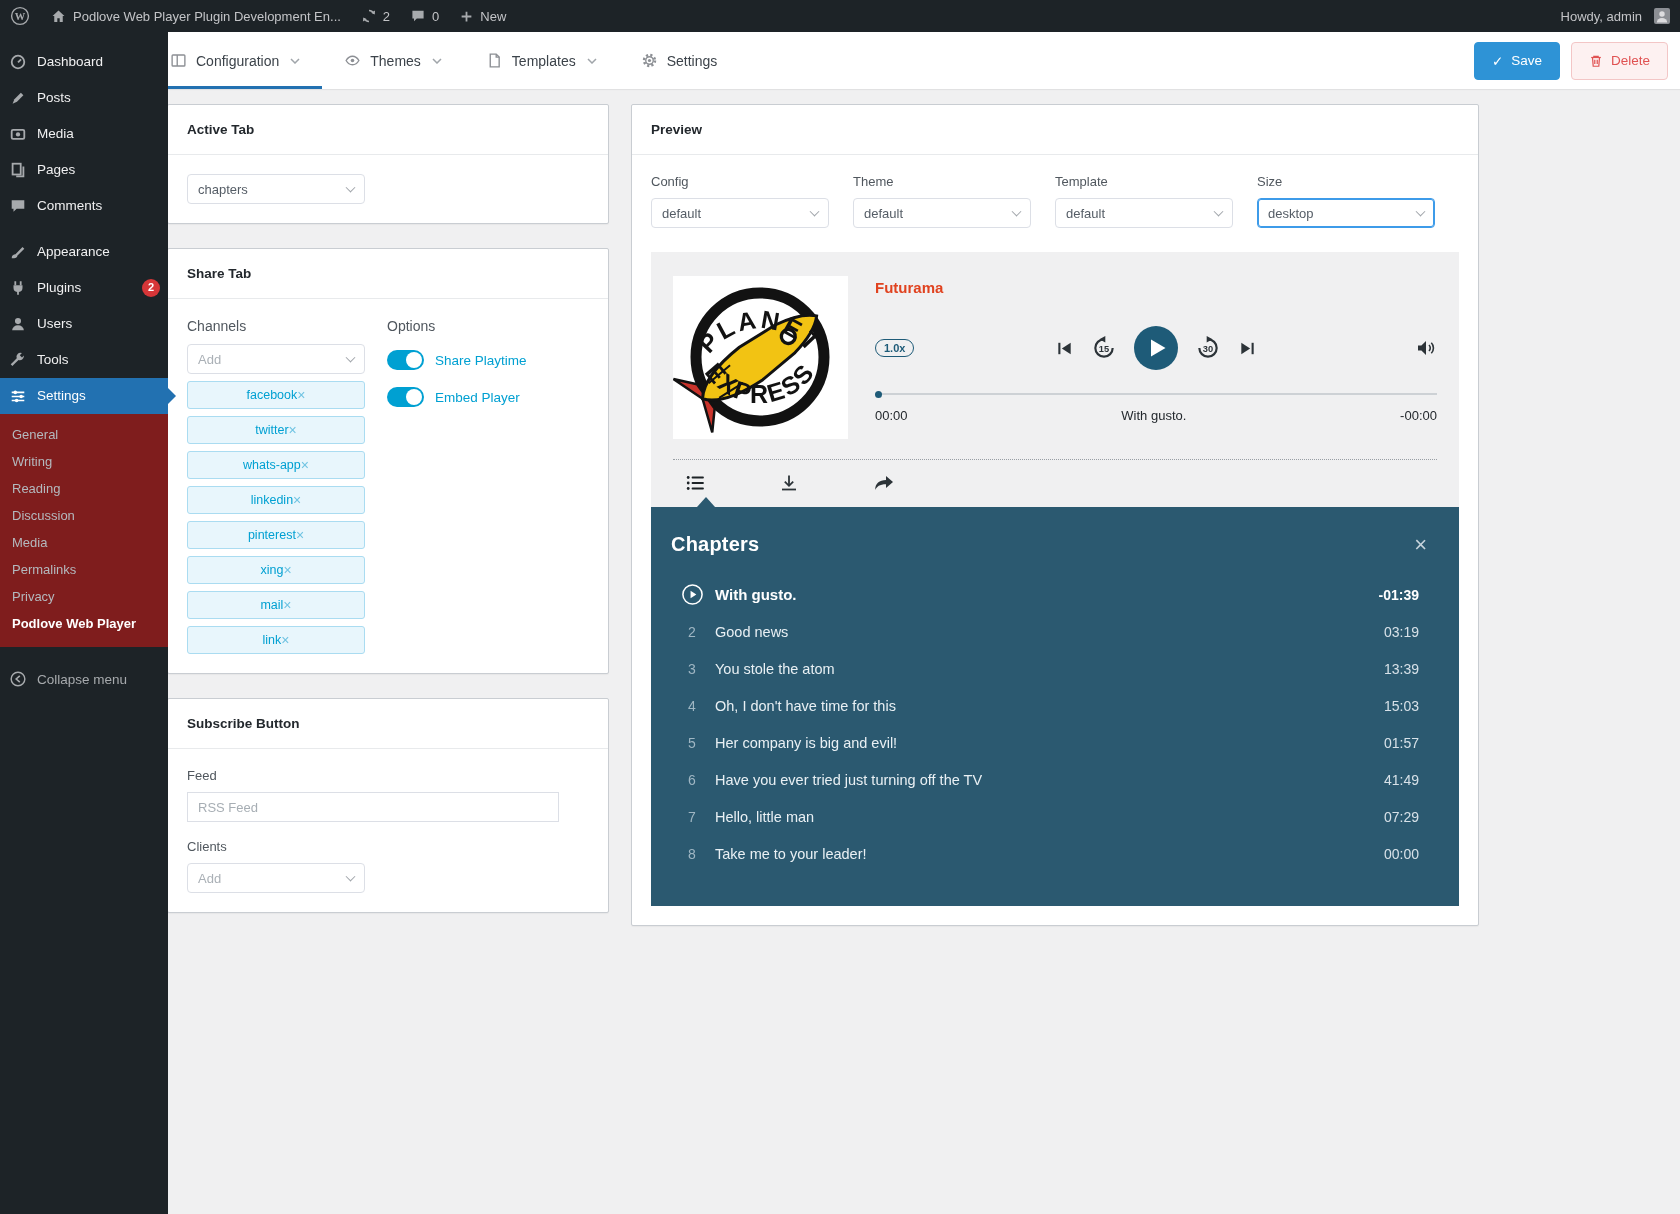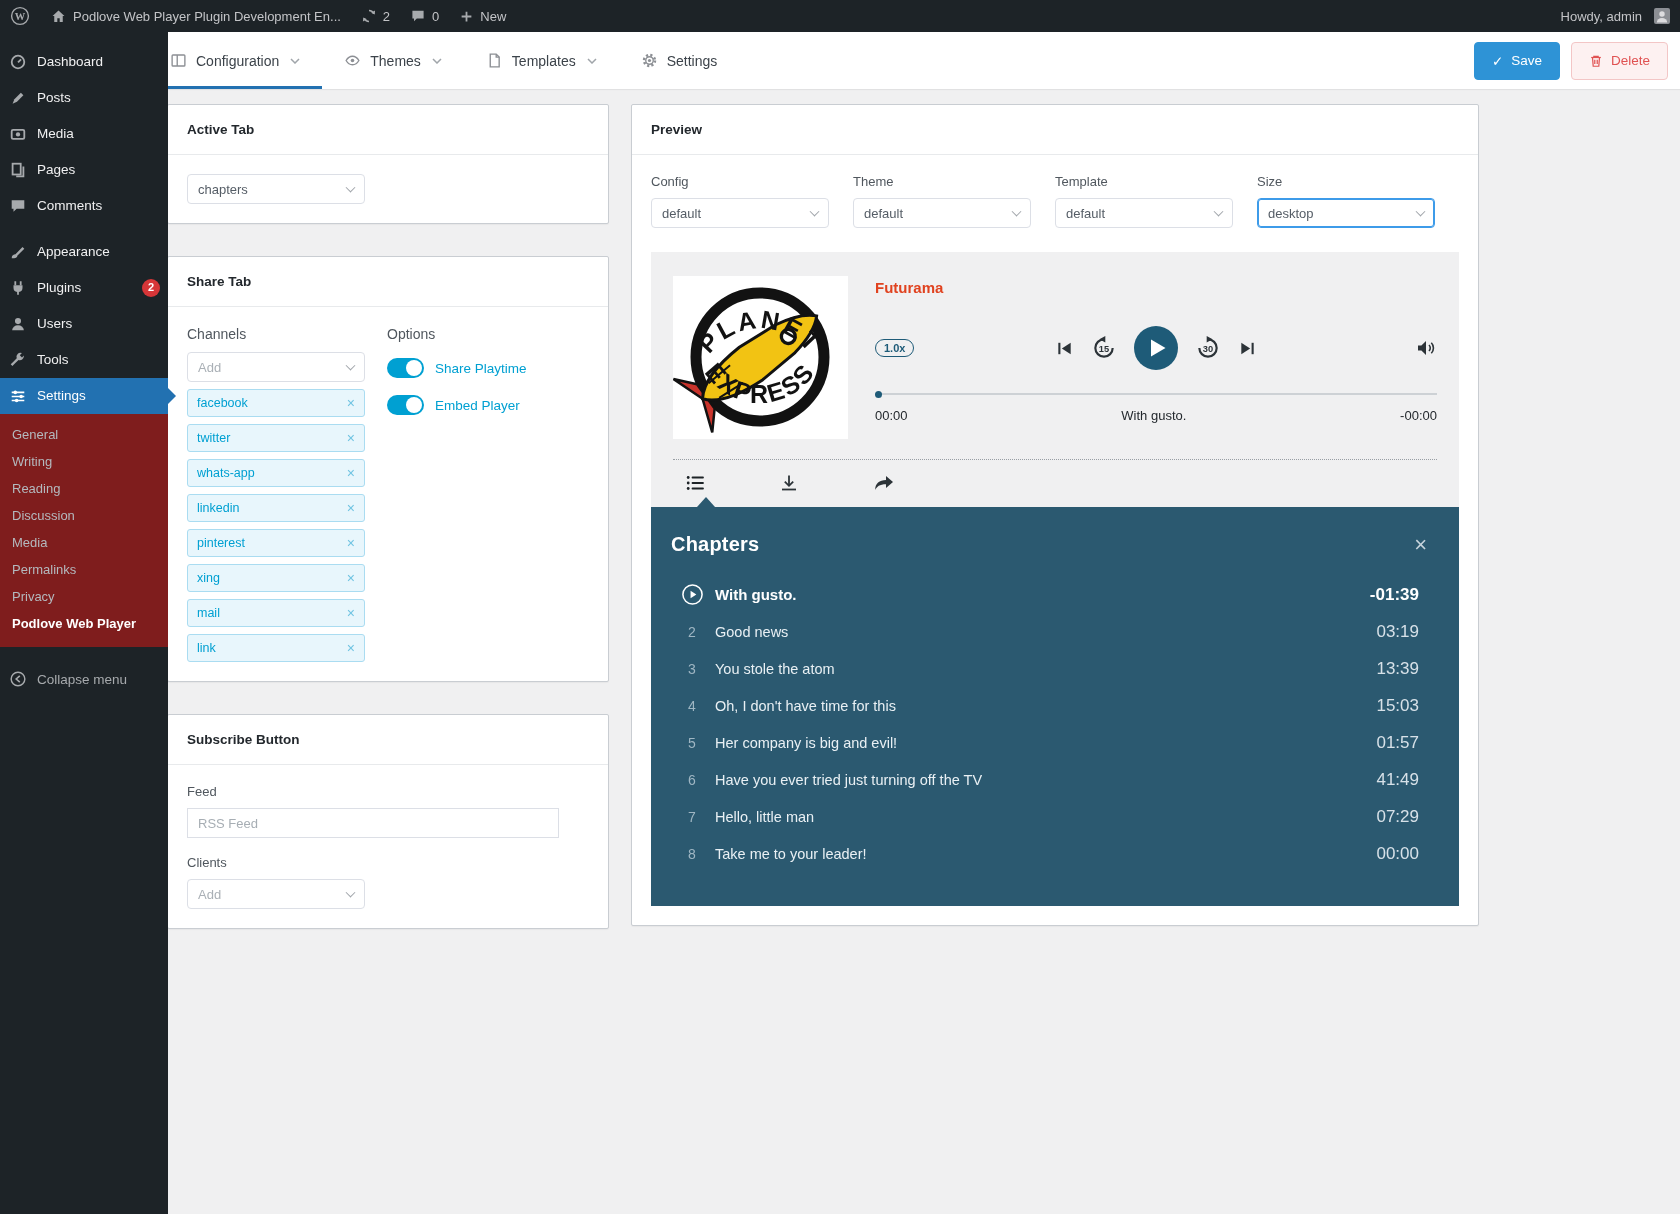--- a/index.html
+++ b/index.html
@@ -41,21 +41,21 @@
   .tab{display:flex;align-items:center;gap:9px;padding:0 22px;font-size:14px;color:#3c434a;cursor:pointer;position:relative;}
   .tab-icon{color:#8c8f94;display:flex;}
   .tab .chev{color:#a0a5aa;margin-left:2px;display:flex;}
   .tab.active::after{content:"";position:absolute;left:0;right:0;bottom:0;height:3px;background:var(--wp_blue,#2271b1);}
   .bar-actions{margin-left:auto;display:flex;align-items:center;gap:11px;padding-right:12px;}
   .btn{height:38px;border-radius:4px;font-size:13.5px;display:flex;align-items:center;gap:8px;padding:0 17px;cursor:pointer;font-family:inherit;}
   .btn-save{background:var(--accent,#2e93d6);border:1px solid var(--accent,#2e93d6);color:#fff;}
   .btn-delete{background:#fdf1f1;border:1px solid #f3c6c6;color:var(--danger,#e05252);}
 
   .main{display:flex;gap:22px;align-items:flex-start;padding:15px 19px;}
-  .col-left{width:442px;flex:none;display:flex;flex-direction:column;gap:32px;}
+  .col-left{width:442px;flex:none;display:flex;flex-direction:column;gap:24px;}
   .col-right{width:848px;flex:none;}
 
   .card{background:#fff;border:1px solid #c9cdd2;border-radius:2px;box-shadow:0 1px 1px rgba(0,0,0,.04);}
   .card-header{padding:17px 19px;font-size:13.5px;font-weight:bold;color:#23282d;border-bottom:1px solid #e8eaec;}
   .card-body{padding:19px;}
 
   
   .select{width:178px;height:30px;border:1px solid #dcdfe6;border-radius:4px;background:#fff;display:flex;align-items:center;
     padding:0 26px 0 10px;position:relative;font-size:13px;color:#555d66;cursor:pointer;}
   .select .chevron{position:absolute;right:10px;top:50%;width:7px;height:7px;border-right:1.5px solid #a0a5aa;
@@ -65,21 +65,21 @@
   .text-input{width:372px;height:30px;border:1px solid #dcdfe6;border-radius:0;padding:0 10px;font-size:13px;
     color:#32373c;font-family:inherit;outline:none;}
   .text-input::placeholder{color:#a7aeb4;}
   .field-label{font-size:13px;color:#50575e;margin-bottom:9px;}
 
   
   .share-cols{display:flex;align-items:flex-start;}
   .channels{width:178px;flex:none;}
   .col-label{font-size:14px;color:#50575e;margin-bottom:10px;}
   .tag{margin-top:7px;height:28px;background:#e8f6fc;border:1px solid #aadcf1;border-radius:3px;color:var(--cyan,#00a0d2);
-    font-size:12.5px;display:flex;align-items:center;justify-content:space-between;padding:0 9px;}
+    font-size:12.5px;display:flex;align-items:center;justify-content:center;padding:0 9px;}
   .tag-x{cursor:pointer;color:#6fc3e2;font-size:14px;line-height:1;}
   .options{margin-left:22px;}
   .opt-row{display:flex;align-items:center;gap:11px;margin-top:15px;height:22px;text-align:center;}
   .toggle{width:37px;height:20px;border-radius:10px;background:var(--cyan,#00a0d2);position:relative;cursor:pointer;flex:none;}
   .toggle .knob{position:absolute;right:2px;top:2px;width:16px;height:16px;border-radius:50%;background:#fff;}
   .opt-label{color:var(--cyan,#00a0d2);font-size:13.5px;}
 
   .mt16{margin-top:17px;}
 
   
@@ -111,21 +111,21 @@
   
   .chapters-panel{background:var(--panel,#2b5970);color:#fff;padding:26px 30px 34px 20px;}
   .panel-head{display:flex;align-items:center;justify-content:space-between;padding-right:2px;}
   .panel-title{font-size:20px;font-weight:bold;letter-spacing:.2px;}
   .panel-close{color:#c6d3dc;font-size:22px;line-height:1;cursor:pointer;font-weight:normal;}
   .chapter-list{margin-top:20px;}
   .chapter-row{display:flex;align-items:center;height:37px;padding-left:8px;cursor:pointer;border-radius:2px;}
   .ch-num{width:26px;text-align:center;color:#9fb6c3;font-size:14px;flex:none;}
   .ch-ico{width:26px;display:flex;justify-content:center;flex:none;}
   .ch-title{margin-left:10px;color:#e9f0f4;font-size:14.5px;white-space:nowrap;overflow:hidden;text-overflow:ellipsis;}
-  .ch-time{margin-left:auto;color:#d7e1e8;font-size:17px;padding-right:10px;}
+  .ch-time{margin-left:auto;color:#d7e1e8;font-size:14px;padding-right:10px;}
   .chapter-row.active .ch-title{font-weight:bold;color:#fff;font-size:15px;}
   .chapter-row.active .ch-time{font-weight:bold;color:#fff;}
 </style>
 </head>
 <body>
 
 <div class="admin-bar">
   <div class="ab-group">
     <span class="ab-item">
       <span class="ab-icon">

